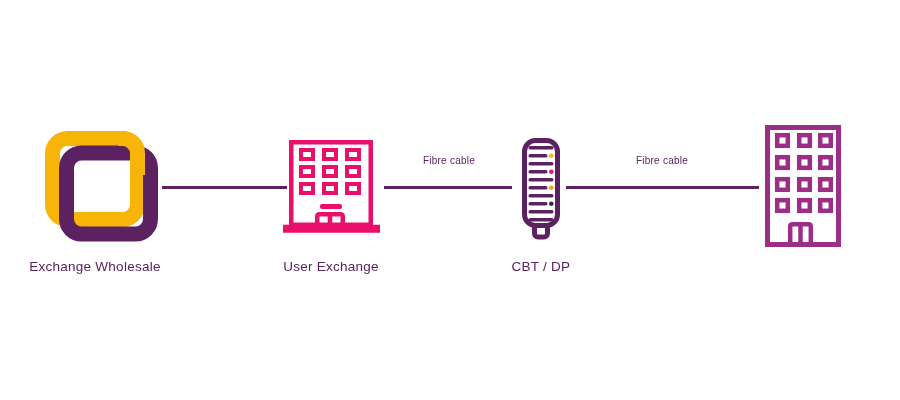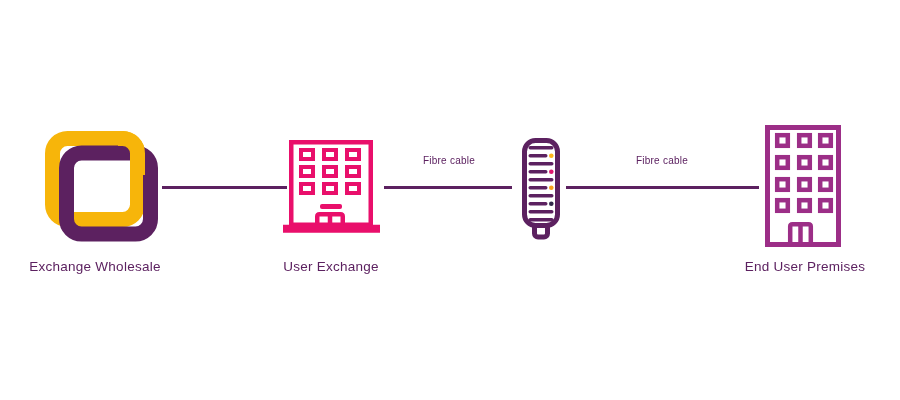--- a/index.html
+++ b/index.html
@@ -121,20 +121,21 @@
       <rect x="13.5" y="70" width="19" height="3.4" rx="1.7"></rect>
       <rect x="13.5" y="78" width="25" height="3.4" rx="1.7"></rect>
       <rect x="13.5" y="86" width="25" height="3.4" rx="1.7"></rect>
     </g>
 
     <circle class="dot-yellow" cx="36.3" cy="23.7" r="2.3"></circle>
     <circle class="dot-pink" cx="36.3" cy="39.7" r="2.3"></circle>
     <circle class="dot-orange" cx="36.3" cy="55.7" r="2.3"></circle>
     <circle class="dot-dark" cx="36.3" cy="71.7" r="2.3"></circle>
   </svg>
+  <div class="node-label" style="left:461px; width:160px;">CBT / DP</div>
 
   <div class="link-label" style="left:602px;">Fibre cable</div>
 
   <div class="connector" style="left:566px; width:193px;"></div>
 
   <svg class="abs" style="left:760px; top:118px;" width="90" height="132" viewBox="0 0 90 132">
 
     <rect class="stroke-plum" x="7.5" y="9.5" width="71" height="117" stroke-width="5"></rect>
 
     <g class="stroke-plum" stroke-width="4.5">
@@ -148,15 +149,14 @@
         <rect x="39.2" y="61.2" width="10.6" height="10.6"></rect>
         <rect x="60.2" y="61.2" width="10.6" height="10.6"></rect>
       <rect x="17.2" y="82.2" width="10.6" height="10.6"></rect>
         <rect x="39.2" y="82.2" width="10.6" height="10.6"></rect>
         <rect x="60.2" y="82.2" width="10.6" height="10.6"></rect>
     </g>
 
     <path class="stroke-plum" stroke-width="4.5" d="M 30.2 127 L 30.2 108.5 Q 30.2 106.2 32.5 106.2 L 48.5 106.2 Q 50.8 106.2 50.8 108.5 L 50.8 127"></path>
     <line class="stroke-plum" stroke-width="4.5" x1="40.5" y1="106" x2="40.5" y2="127"></line>
   </svg>
-  <div class="node-label" style="left:715px; width:180px;">End User Premises</div>
 
 </div>
 
 </body></html>

